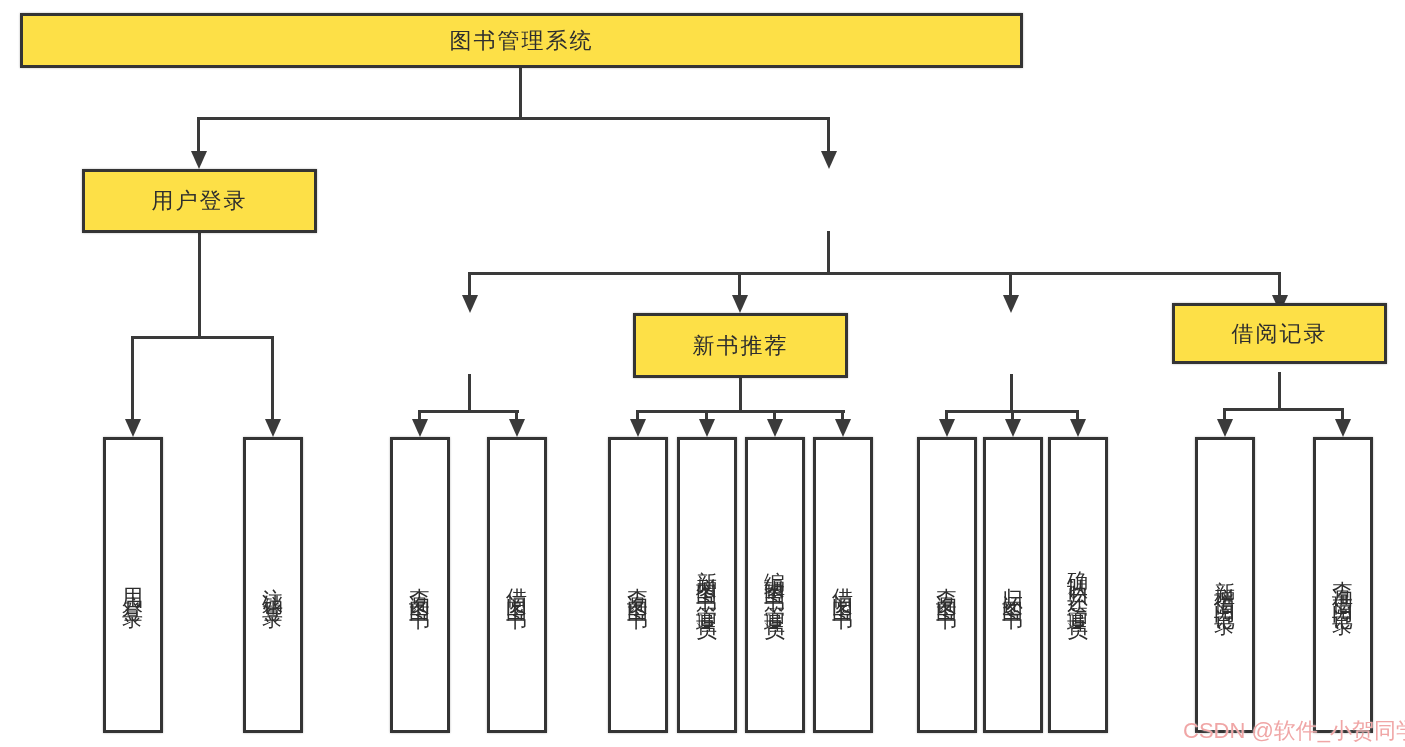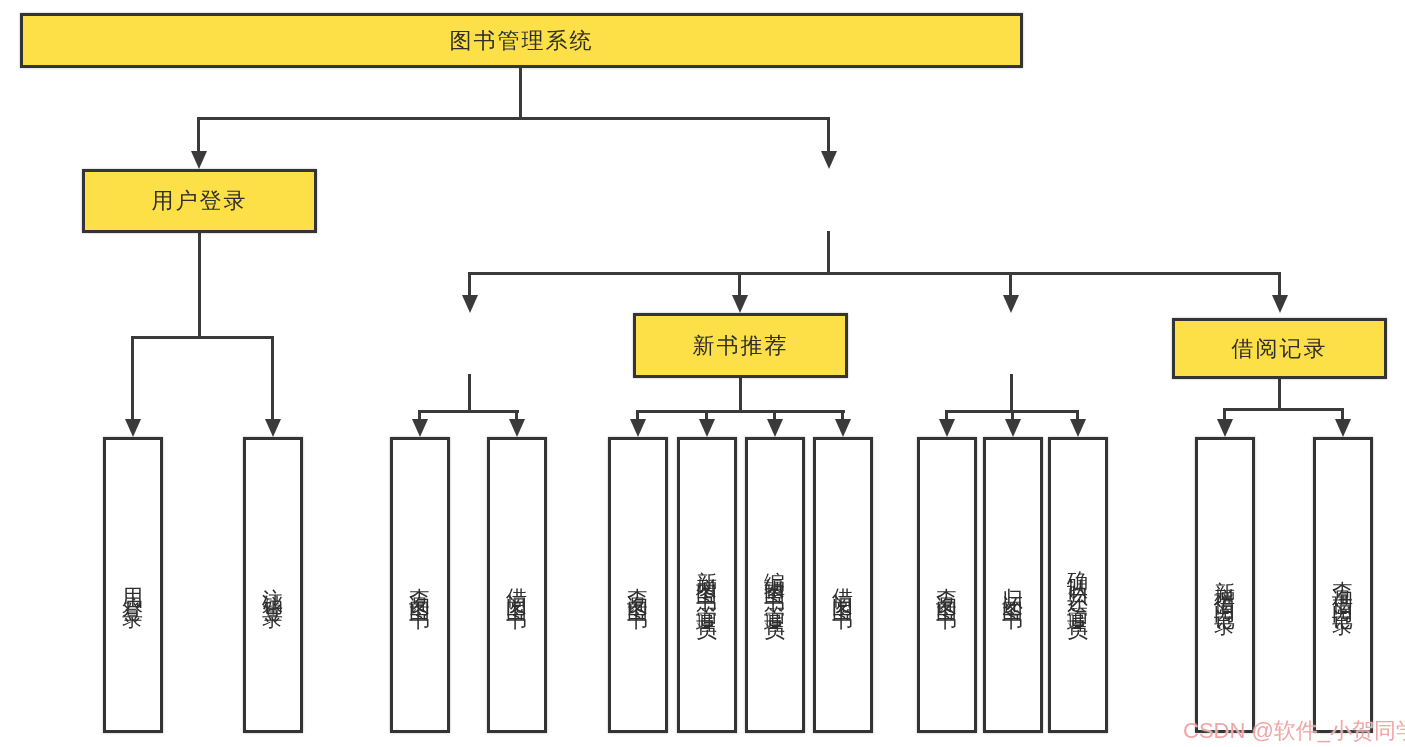--- a/index.html
+++ b/index.html
@@ -98,21 +98,21 @@
   <div class="vline" style="left:1223px;top:408px;height:13px;"></div>
   <div class="arrow" style="left:1217px;top:419px;"></div>
   <div class="vline" style="left:1341px;top:408px;height:13px;"></div>
   <div class="arrow" style="left:1335px;top:419px;"></div>
 
   <div class="node" style="left:20px;top:13px;width:1003px;height:55px;">图书管理系统</div>
 
   <div class="node" style="left:82px;top:169px;width:235px;height:64px;">用户登录</div>
 
   <div class="node" style="left:633px;top:313px;width:215px;height:65px;">新书推荐</div>
-  <div class="node" style="left:1172px;top:318px;width:215px;height:61px;">借阅记录</div>
+  <div class="node" style="left:1172px;top:303px;width:215px;height:61px;">借阅记录</div>
 
   <div class="leaf" style="left:103px;">
     <span>用户登录</span>
   </div>
   <div class="leaf" style="left:243px;">
     <span>注销登录</span>
   </div>
   <div class="leaf" style="left:390px;">
     <span>查询图书</span>
   </div>

